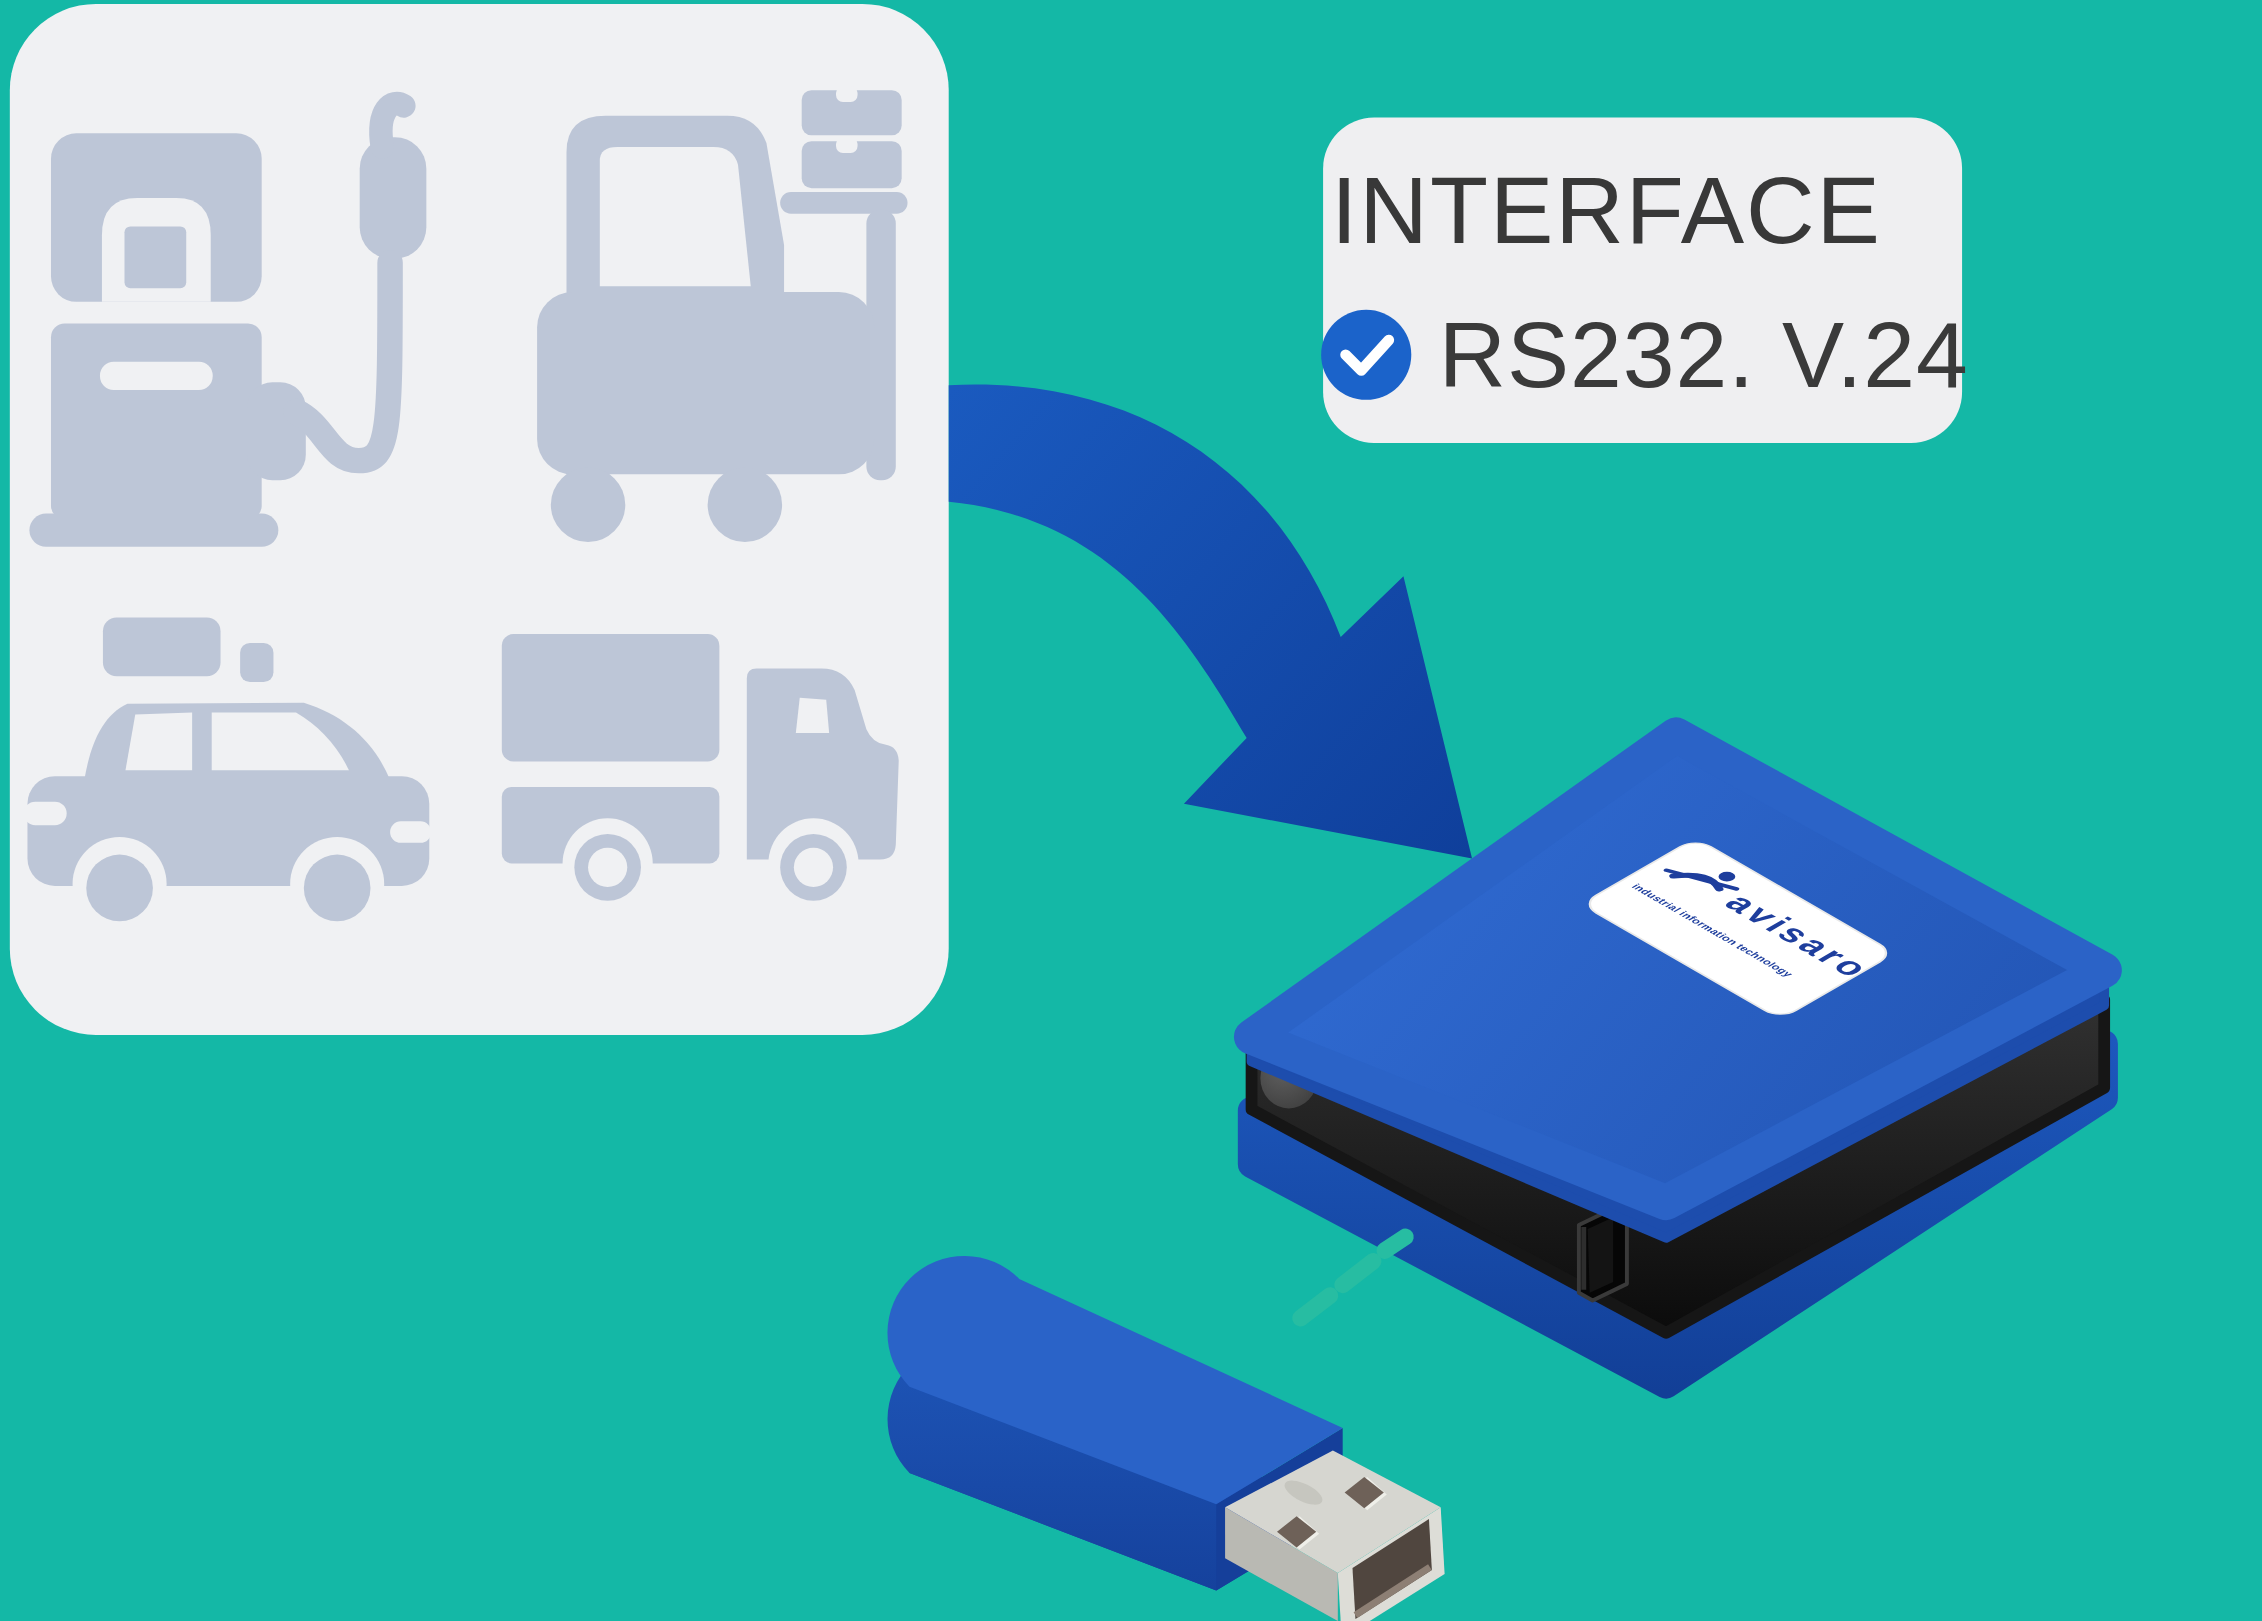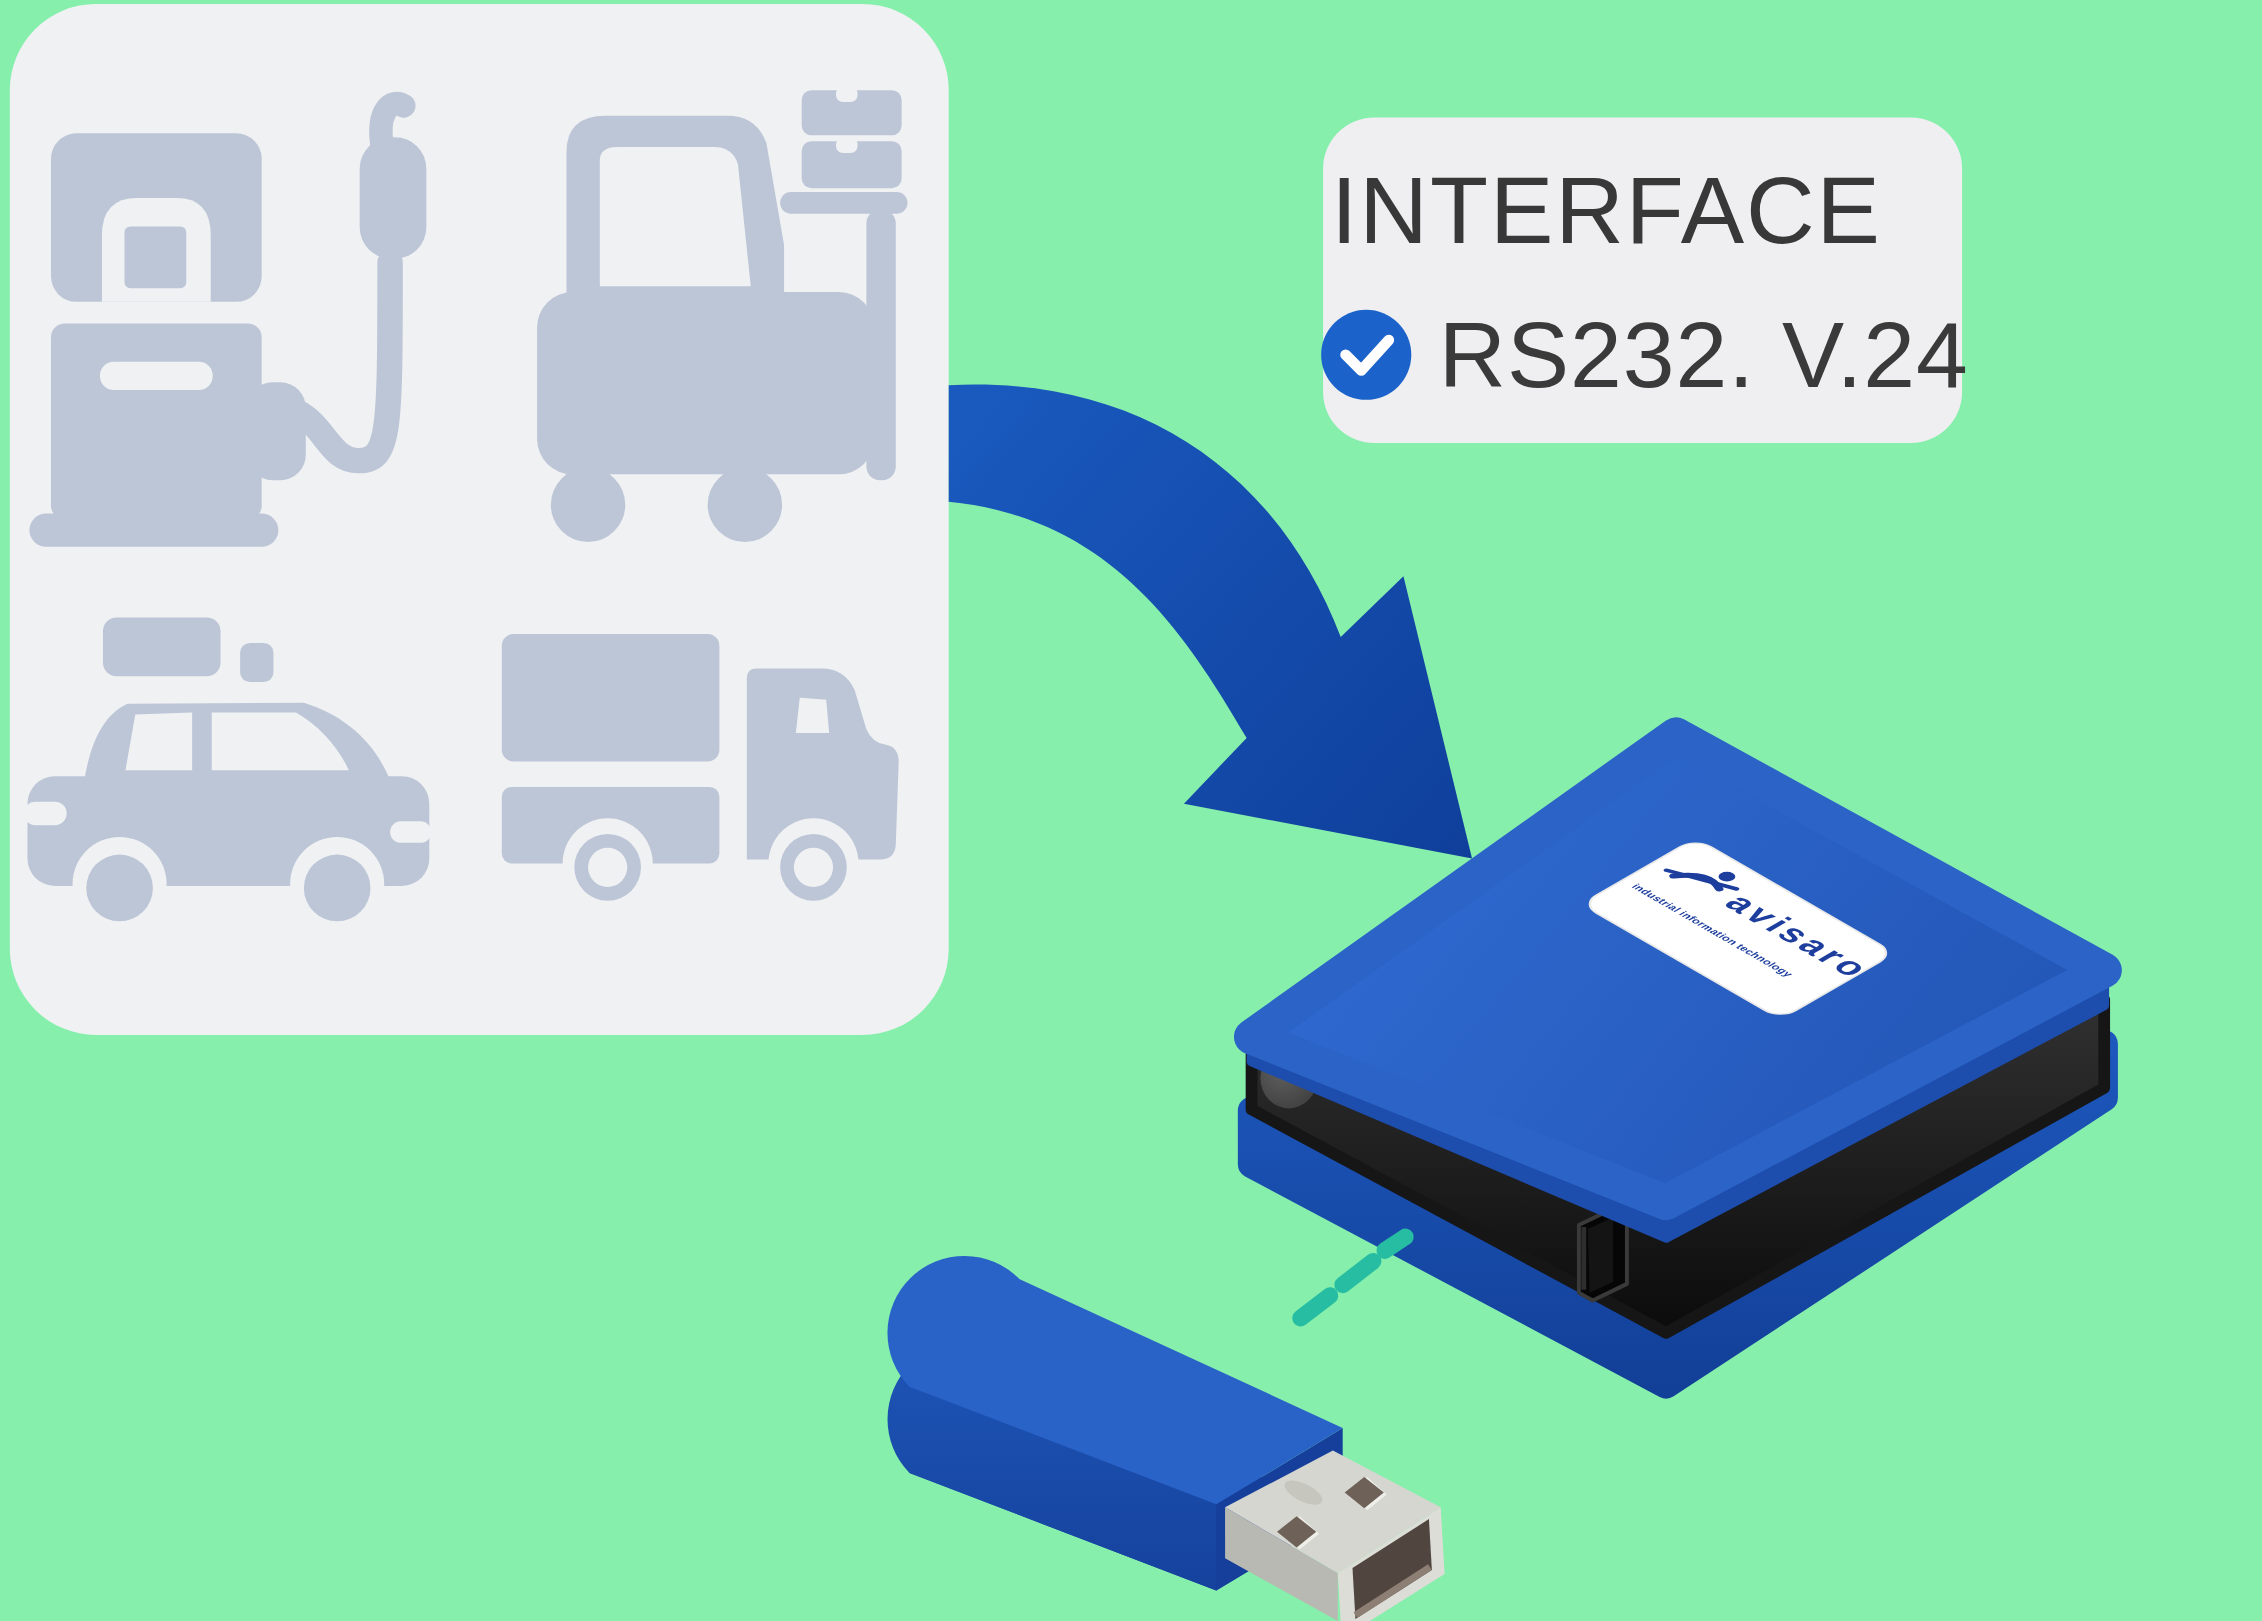--- a/index.html
+++ b/index.html
@@ -1,17 +1,17 @@
 <!DOCTYPE html>
 <html><head>
 <meta charset="utf-8">
 <style>
   html,body{margin:0;padding:0;background:#ffffff;}
   body{font-family:"Liberation Sans", sans-serif;}
-  .stage{width:2262px;height:1621px;position:relative;overflow:hidden;background:#86efac;}
+  .stage{width:2262px;height:1621px;position:relative;overflow:hidden;background:#14b8a6;}
   svg{display:block;}
   text{font-family:"Liberation Sans", sans-serif;}
   .title-text{fill:#383838;font-size:97px;letter-spacing:2px;font-weight:500;}
   .value-text{fill:#3a3a3a;font-size:95px;letter-spacing:1px;}
   .brand-text{fill:#1e3e9d;font-weight:bold;font-size:36px;letter-spacing:4px;}
   .tagline-text{fill:#1e3e9d;font-weight:bold;font-size:11px;letter-spacing:0.3px;}
 </style>
 </head>
 <body>
 

